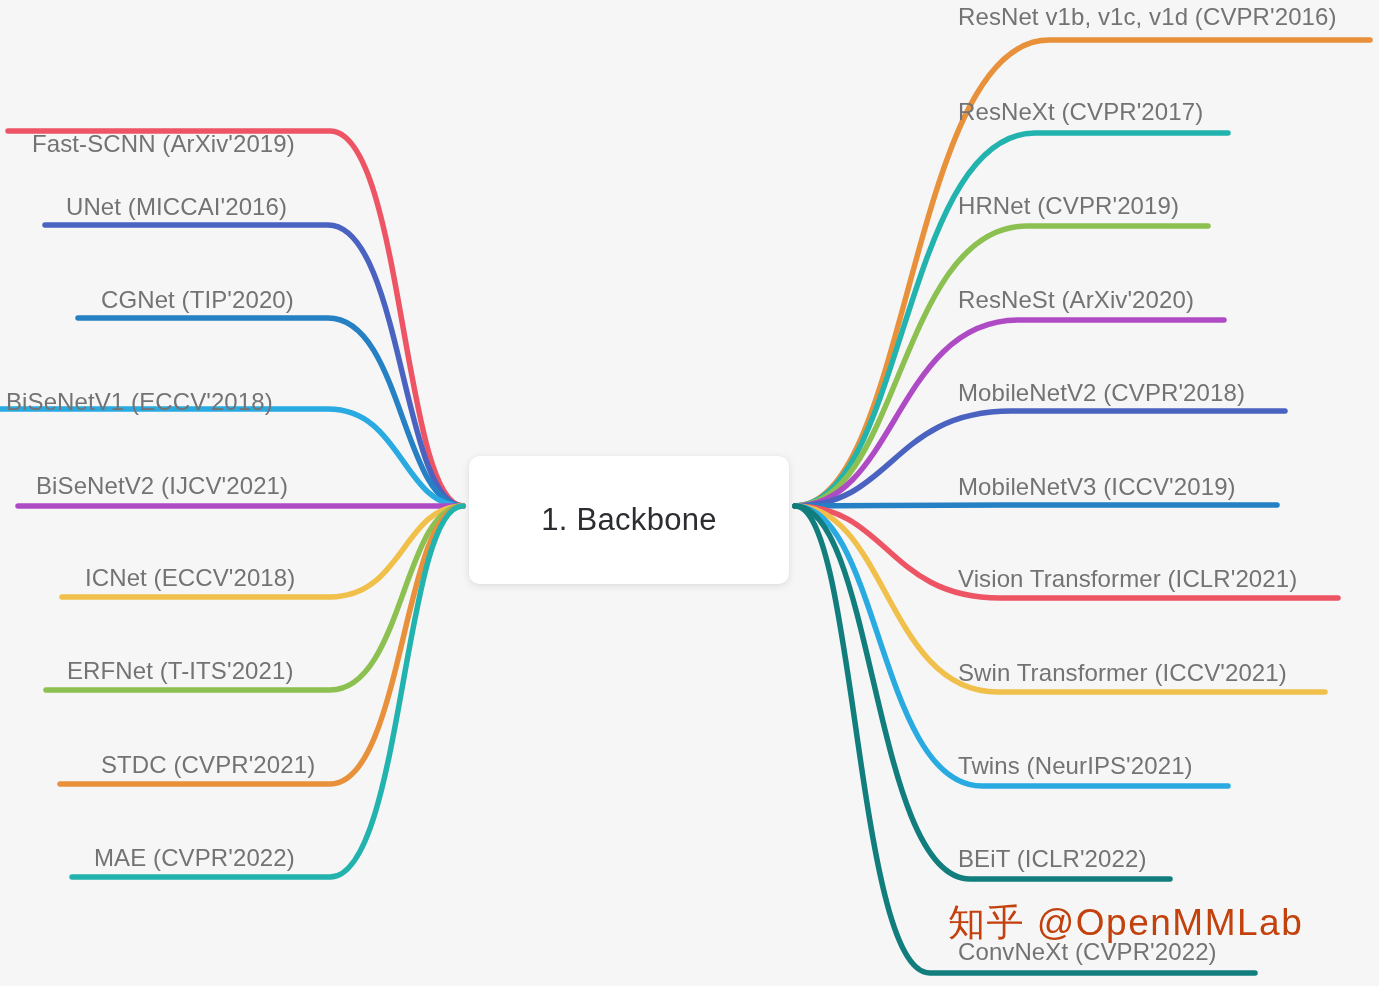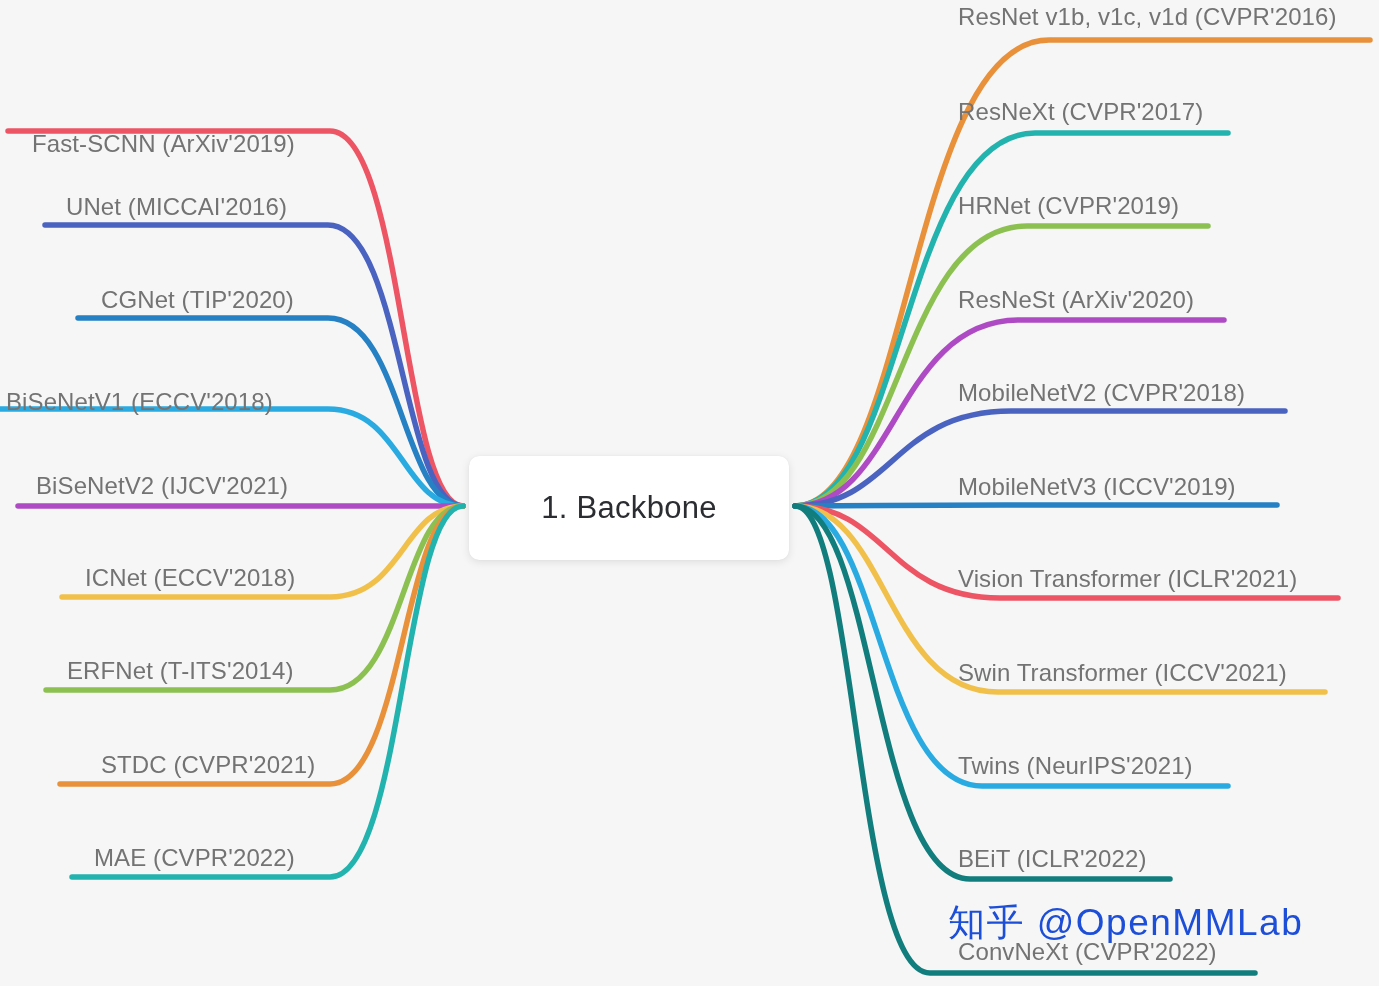--- a/index.html
+++ b/index.html
@@ -39,40 +39,40 @@
     text-align: left;
   }
   .node-label.right {
     text-align: left;
   }
   #center-node {
     position: absolute;
     left: 469px;
     top: 456px;
     width: 320px;
-    height: 104px;
+    height: 128px;
     background: #ffffff;
     border-radius: 10px;
     box-shadow: 0 2px 8px rgba(0,0,0,0.10), 0 0 1px rgba(0,0,0,0.08);
     display: flex;
     align-items: center;
     justify-content: center;
     z-index: 5;
   }
   #center-node-title {
     font-size: 31px;
     color: #2b2d31;
     letter-spacing: 0.3px;
   }
   #watermark {
     position: absolute;
     left: 948px;
     top: 898px;
     font-size: 37px;
-    color: #1d4ed8;
+    color: #c2410c;
     letter-spacing: 1.5px;
     white-space: nowrap;
     z-index: 6;
     user-select: none;
   }
 </style>
 </head>
 <body>
 
 <div id="root">
@@ -104,21 +104,21 @@
     <span id="center-node-title">1. Backbone</span>
   </div>
 
   <div id="labels-layer">
       <div class="node-label left" style="left: 32px; top: 101px; margin-top: 31px;">Fast-SCNN (ArXiv'2019)</div>
       <div class="node-label left" style="left: 66px; top: 195px;">UNet (MICCAI'2016)</div>
       <div class="node-label left" style="left: 101px; top: 288px;">CGNet (TIP'2020)</div>
       <div class="node-label left" style="left: 6px; top: 380px; margin-top: 10px;">BiSeNetV1 (ECCV'2018)</div>
       <div class="node-label left" style="left: 36px; top: 474px;">BiSeNetV2 (IJCV'2021)</div>
       <div class="node-label left" style="left: 85px; top: 566px;">ICNet (ECCV'2018)</div>
-      <div class="node-label left" style="left: 67px; top: 659px;">ERFNet (T-ITS'2014)</div>
+      <div class="node-label left" style="left: 67px; top: 659px;">ERFNet (T-ITS'2021)</div>
       <div class="node-label left" style="left: 101px; top: 753px;">STDC (CVPR'2021)</div>
       <div class="node-label left" style="left: 94px; top: 846px;">MAE (CVPR'2022)</div>
       <div class="node-label right" style="left: 958px; top: 5px;">ResNet v1b, v1c, v1d (CVPR'2016)</div>
       <div class="node-label right" style="left: 958px; top: 100px;">ResNeXt (CVPR'2017)</div>
       <div class="node-label right" style="left: 958px; top: 194px;">HRNet (CVPR'2019)</div>
       <div class="node-label right" style="left: 958px; top: 288px;">ResNeSt (ArXiv'2020)</div>
       <div class="node-label right" style="left: 958px; top: 381px;">MobileNetV2 (CVPR'2018)</div>
       <div class="node-label right" style="left: 958px; top: 475px;">MobileNetV3 (ICCV'2019)</div>
       <div class="node-label right" style="left: 958px; top: 567px;">Vision Transformer (ICLR'2021)</div>
       <div class="node-label right" style="left: 958px; top: 661px;">Swin Transformer (ICCV'2021)</div>

